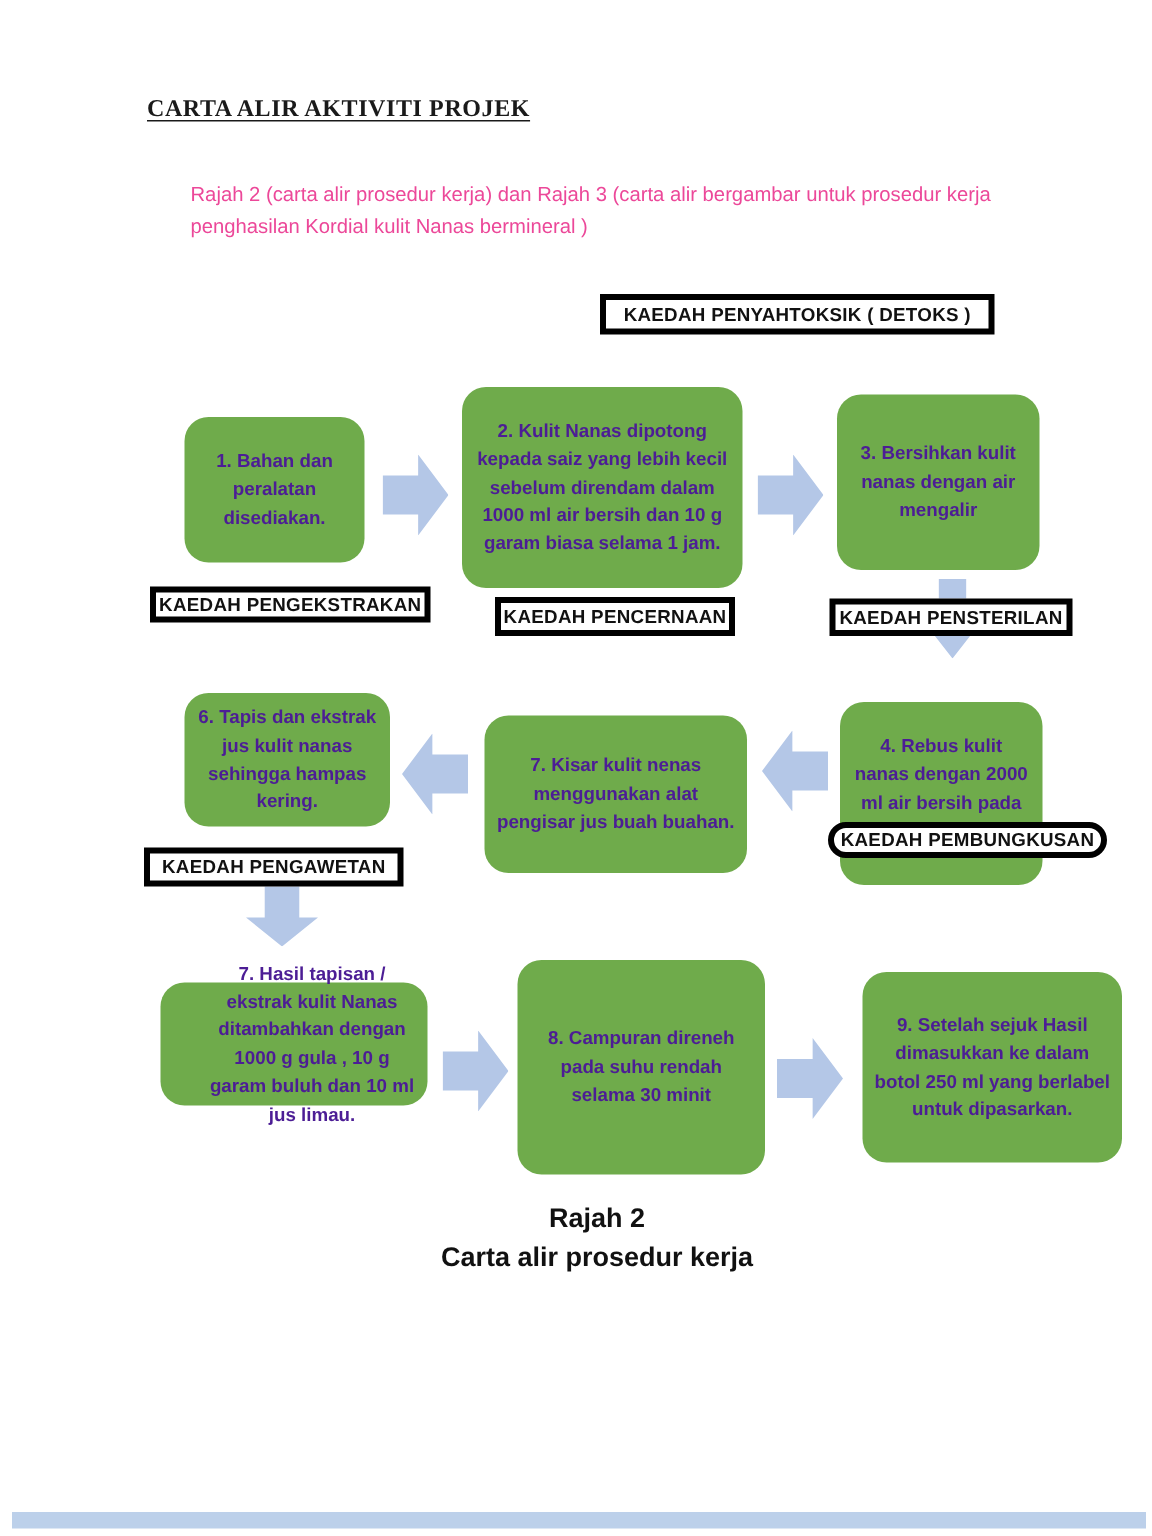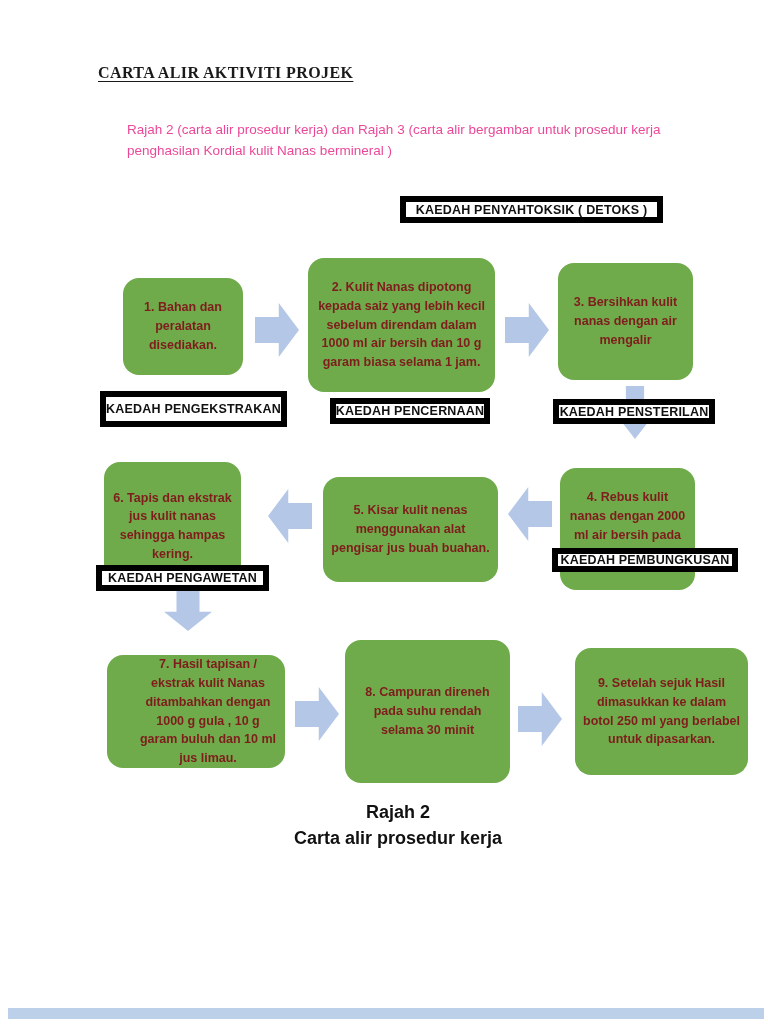--- a/index.html
+++ b/index.html
@@ -30,62 +30,62 @@
     left: 127px;
     top: 120px;
     width: 540px;
     font-size: 13.5px;
     line-height: 1.55;
     color: #ec4899;
   }
   .top-label, .mlabel {
     position: absolute;
     background: #ffffff;
-    border: 6px solid #000000;
+    border: 4px solid #000000;
     display: flex;
     align-items: center;
     justify-content: center;
     font-weight: bold;
     font-size: 12.5px;
     color: #111;
     letter-spacing: 0.2px;
     white-space: nowrap;
     z-index: 3;
     box-sizing: border-box;
   }
   .top-label { left: 400px; top: 196px; width: 263px; height: 27px; }
-  .l1 { left: 100px; top: 391px; width: 187px; height: 36px; }
+  .l1 { left: 100px; top: 391px; width: 187px; height: 24px; }
   .l2 { left: 330px; top: 398px; width: 160px; height: 26px; }
   .l3 { left: 553px; top: 399px; width: 162px; height: 25px; }
-  .l4 { left: 552px; top: 548px; width: 186px; height: 24px; }
+  .l4 { left: 552px; top: 548px; width: 186px; height: 24px; border-radius: 12px; }
   .l5 { left: 96px;  top: 565px; width: 173px; height: 26px; }
 
   .step {
     position: absolute;
     background: #6fab4b;
     border-radius: 16px;
-    color: #7f1d1d;
+    color: #4c1d95;
     font-weight: bold;
     font-size: 12.5px;
     line-height: 1.5;
     text-align: center;
     display: flex;
     align-items: center;
     justify-content: center;
     padding: 6px 8px;
     box-sizing: border-box;
     z-index: 2;
   }
   .s1 { left: 123px; top: 278px; width: 120px; height: 97px; }
   .s2 { left: 308px; top: 258px; width: 187px; height: 134px; }
   .s3 { left: 558px; top: 263px; width: 135px; height: 117px; }
   .s4 { left: 560px; top: 468px; width: 135px; height: 122px; align-items: flex-start; padding-top: 20px; }
   .s5 { left: 323px; top: 477px; width: 175px; height: 105px; }
-  .s6 { left: 104px; top: 462px; width: 137px; height: 128px; text-align: center; }
-  .s7 { left: 107px; top: 655px; width: 178px; height: 113px; padding-left: 32px; }
+  .s6 { left: 123px; top: 462px; width: 137px; height: 89px; text-align: center; }
+  .s7 { left: 107px; top: 655px; width: 178px; height: 82px; padding-left: 32px; }
   .s8 { left: 345px; top: 640px; width: 165px; height: 143px; }
   .s9 { left: 575px; top: 648px; width: 173px; height: 127px; }
 
   .arrow { position: absolute; background: #b4c7e7; z-index: 1; }
   .arrow-right { clip-path: polygon(0% 26%, 54% 26%, 54% 0%, 100% 50%, 54% 100%, 54% 74%, 0% 74%); }
   .arrow-left  { clip-path: polygon(100% 26%, 46% 26%, 46% 0%, 0% 50%, 46% 100%, 46% 74%, 100% 74%); }
   .arrow-down  { clip-path: polygon(26% 0%, 74% 0%, 74% 54%, 100% 54%, 50% 100%, 0% 54%, 26% 54%); }
   .a1 { left: 255px; top: 303px; width: 44px; height: 54px; }
   .a2 { left: 505px; top: 303px; width: 44px; height: 54px; }
   .a3 { left: 616px; top: 386px; width: 38px; height: 53px; }
@@ -132,21 +132,21 @@
   <div class="arrow arrow-right a2"></div>
   <div class="step s3">3. Bersihkan kulit nanas dengan air mengalir</div>
 
   <div class="mlabel l1">KAEDAH PENGEKSTRAKAN</div>
   <div class="mlabel l2">KAEDAH PENCERNAAN</div>
   <div class="mlabel l3">KAEDAH PENSTERILAN</div>
   <div class="arrow arrow-down a3"></div>
 
   <div class="step s6">6. Tapis dan ekstrak jus kulit nanas sehingga hampas kering.</div>
   <div class="arrow arrow-left a4"></div>
-  <div class="step s5">5. Kisar kulit nenas menggunakan alat pengisar jus buah buahan.</div>
+  <div class="step s5">7. Kisar kulit nenas menggunakan alat pengisar jus buah buahan.</div>
   <div class="arrow arrow-left a5"></div>
   <div class="step s4">4. Rebus kulit nanas dengan 2000 ml air bersih pada suhu</div>
 
   <div class="mlabel l4">KAEDAH PEMBUNGKUSAN</div>
   <div class="mlabel l5">KAEDAH PENGAWETAN</div>
   <div class="arrow arrow-down a6"></div>
 
   <div class="step s7">7. Hasil tapisan / ekstrak kulit Nanas ditambahkan dengan 1000 g gula , 10 g garam buluh dan 10 ml jus limau.</div>
   <div class="arrow arrow-right a7"></div>
   <div class="step s8">8. Campuran direneh pada suhu rendah selama 30 minit</div>

